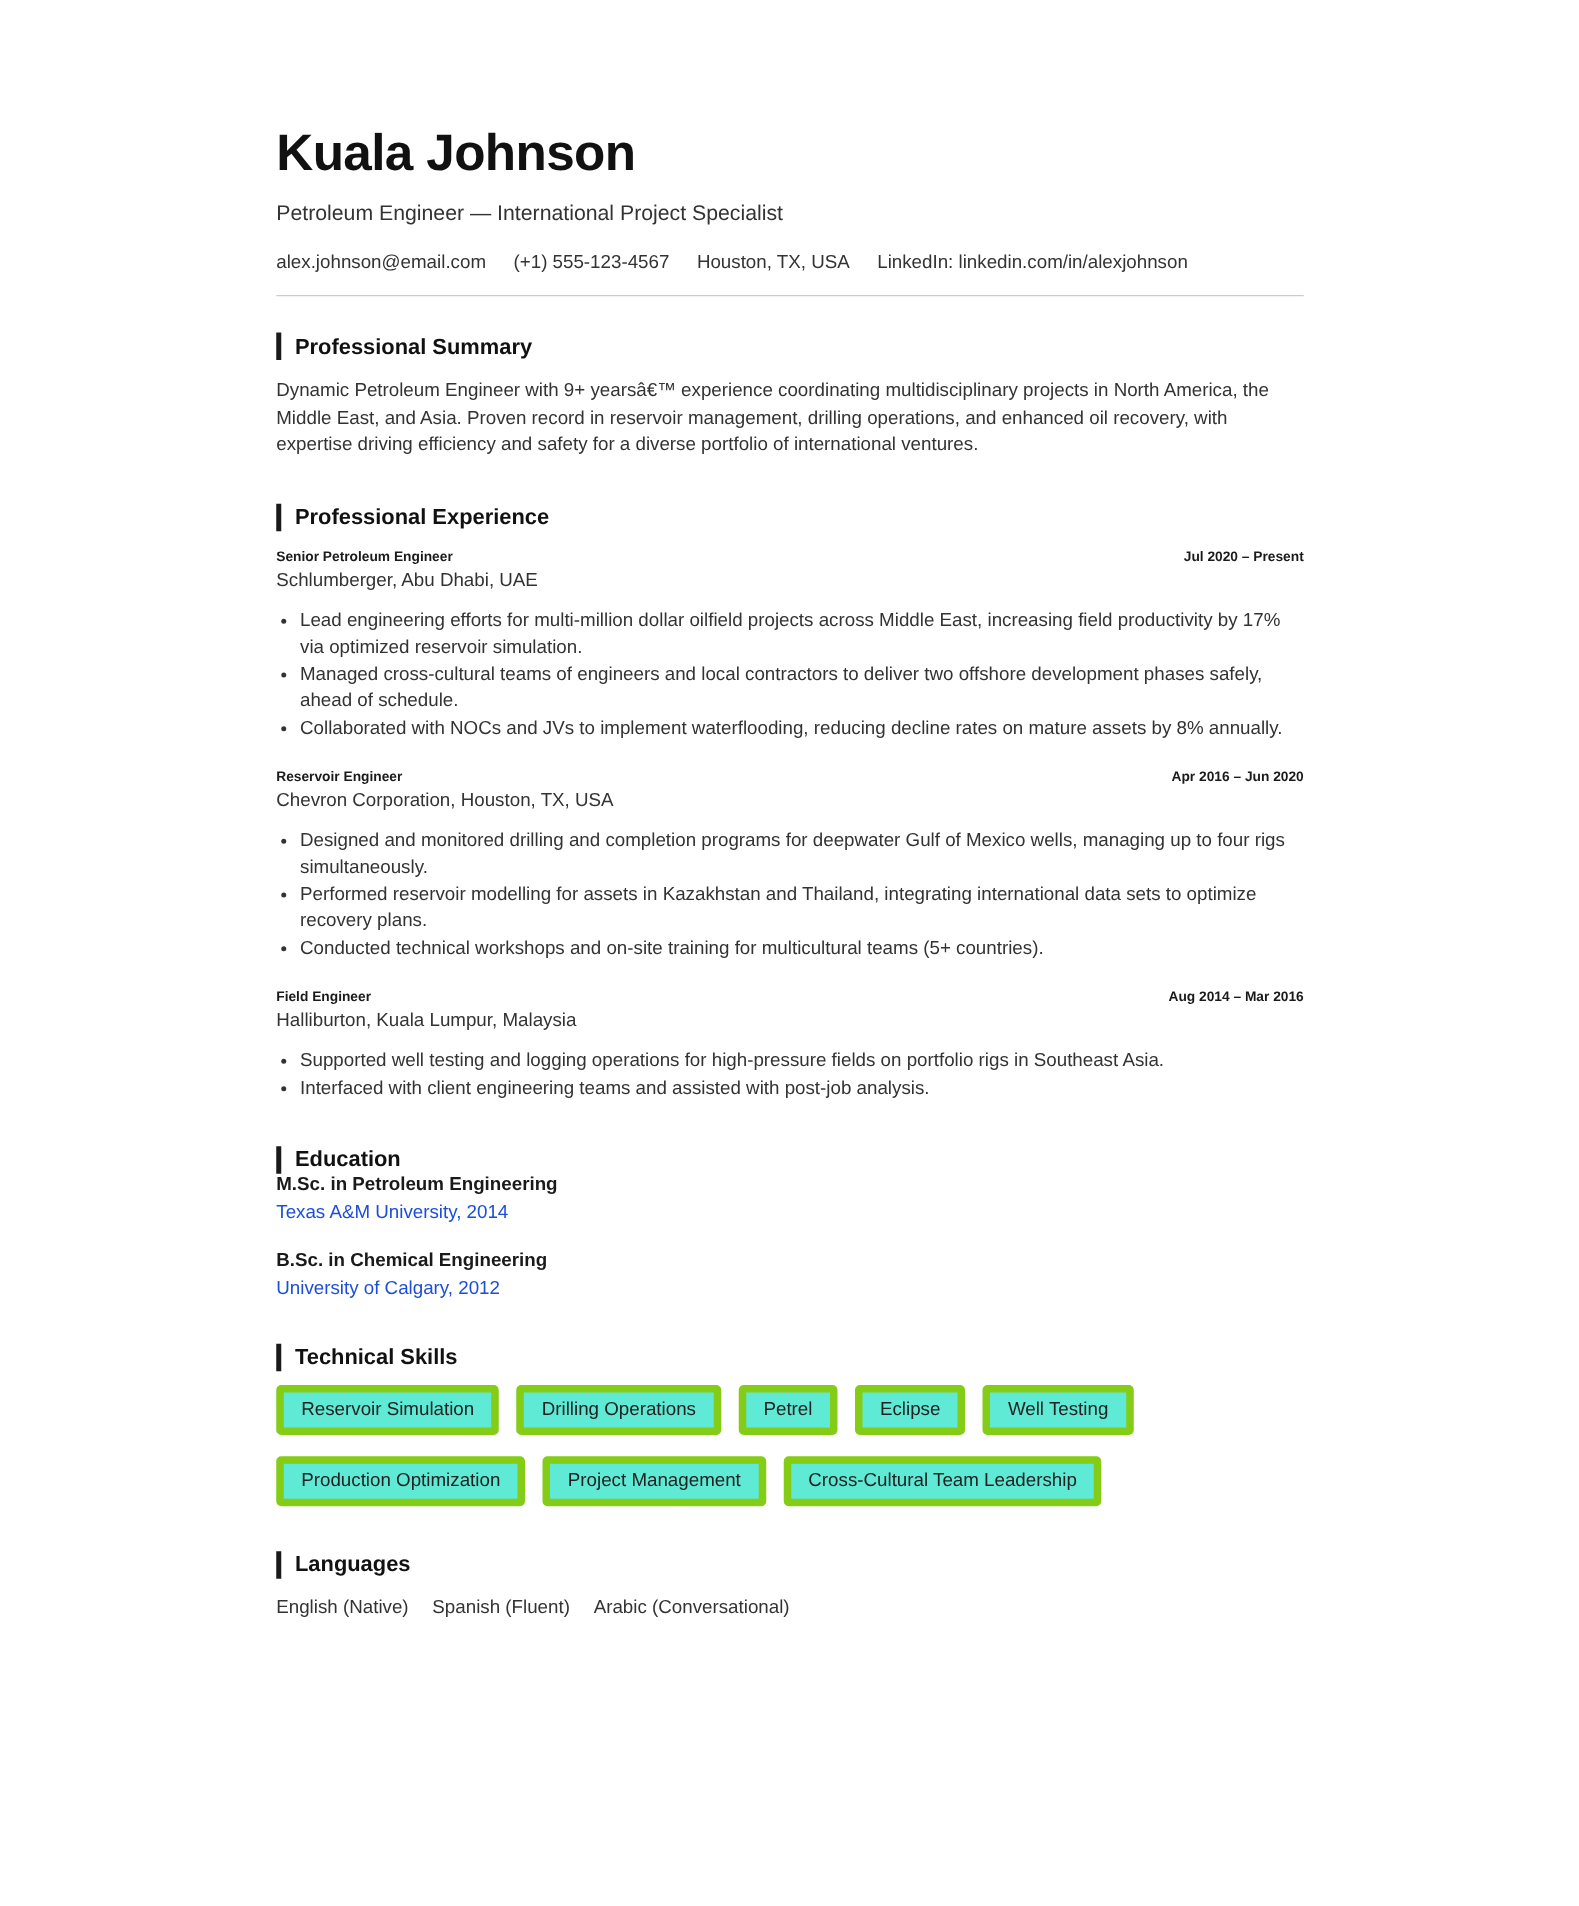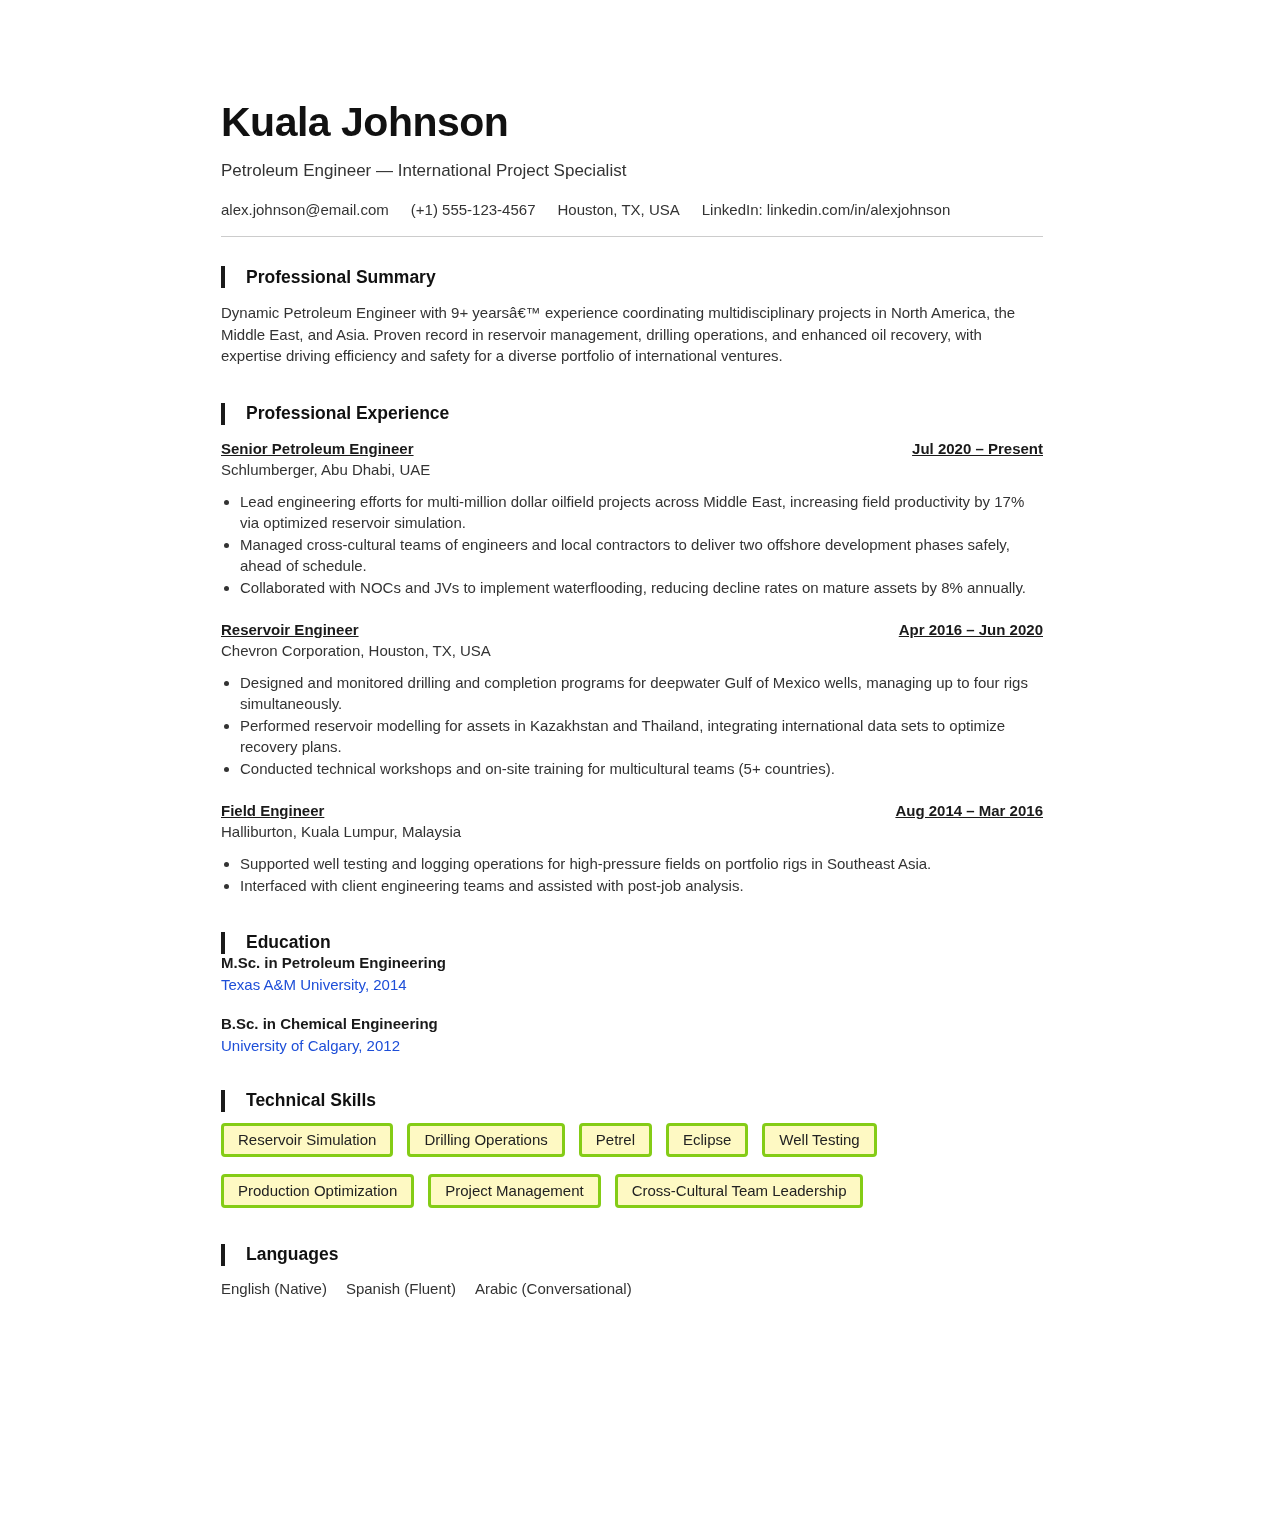--- a/index.html
+++ b/index.html
@@ -45,21 +45,21 @@
   .divider {
     border: none;
     border-top: 1px solid #cccccc;
     margin: 18px 0 0 0;
   }
   .section { margin-top: 29px; }
   .section + .section { margin-top: 36px; }
   .section-heading {
     display: flex;
     align-items: center;
-    gap: 21px;
+    gap: 11px;
     font-size: 17.5px;
     font-weight: 700;
     color: #111111;
   }
   .heading-bar {
     width: 4px;
     height: 22px;
     background: #1a1a1a;
     flex: 0 0 auto;
   }
@@ -70,24 +70,23 @@
     color: #333333;
   }
   .job { margin-top: 15px; }
   .job + .job { margin-top: 23px; }
   .job-header {
     display: flex;
     justify-content: space-between;
     align-items: baseline;
   }
   .job-title, .job-dates {
-    font-size: 15px;
+    font-size: 11px;
     font-weight: 700;
     color: #1a1a1a;
-    text-decoration: underline;
   }
   .job-company {
     font-size: 15px;
     margin-top: 4px;
     color: #333333;
   }
   ul.bullets {
     margin: 13px 0 0 0;
     padding-left: 19px;
   }
@@ -109,26 +108,26 @@
     margin-top: 5px;
     color: #1d4ed8;
   }
   .chips {
     display: flex;
     flex-wrap: wrap;
     gap: 17px 14px;
     margin-top: 11px;
   }
   .chip {
-    border: 3px solid #84cc16;
+    border: 6px solid #84cc16;
     border-radius: 4px;
     padding: 5px 14px 6px 14px;
     font-size: 15px;
     color: #222222;
-    background: #fef9c3;
+    background: #5eead4;
     white-space: nowrap;
   }
   .languages-row {
     display: flex;
     gap: 19px;
     font-size: 15px;
     color: #333333;
     margin-top: 14px;
   }
 </style>

